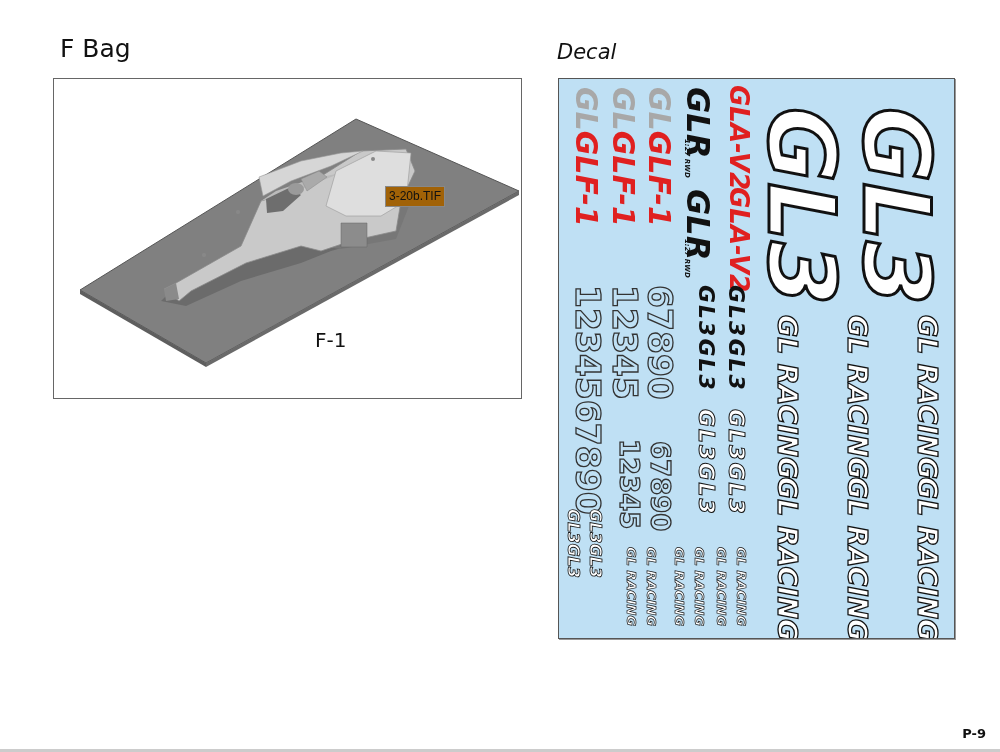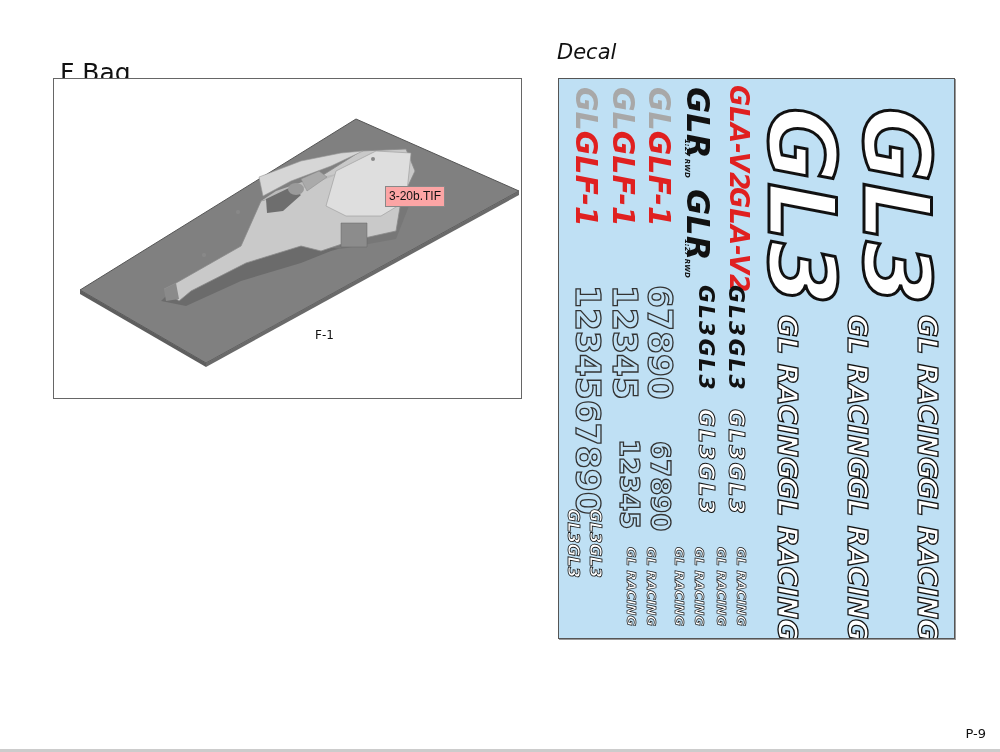--- a/index.html
+++ b/index.html
@@ -1,27 +1,27 @@
 <!DOCTYPE html>
 <html><head>
 <meta charset="utf-8">
 <style>
   html,body{margin:0;padding:0;}
   body{width:1000px;height:752px;background:#fff;position:relative;overflow:hidden;font-family:"DejaVu Sans","Liberation Sans",sans-serif;color:#111;}
   .title{position:absolute;font-size:25px;font-family:"DejaVu Sans",sans-serif;}
-  #bag-title{left:60px;top:34px;margin-top:24px;}
+  #bag-title{left:60px;top:34px;}
   #decal-title{left:557px;top:40px;font-size:21px;font-style:italic;}
   #bag-box{position:absolute;left:53px;top:78px;width:469px;height:321px;border:1px solid #666;box-sizing:border-box;background:#fff;}
   #model-svg{position:absolute;left:0;top:0;}
-  #part-label{position:absolute;left:261px;top:249px;font-size:12px;}
-  #tooltip{position:absolute;left:331px;top:107px;background:#fca5a5;border:1px solid #888;font-size:12px;padding:2px 3px;line-height:15px;font-family:"Liberation Sans",sans-serif;}
+  #part-label{position:absolute;left:261px;top:249px;font-size:20px;}
+  #tooltip{position:absolute;left:331px;top:107px;background:#a16207;border:1px solid #888;font-size:12px;padding:2px 3px;line-height:15px;font-family:"Liberation Sans",sans-serif;}
   #decal-sheet{position:absolute;left:558px;top:78px;width:397px;height:561px;background:#bfe0f4;border:1px solid #555;box-sizing:border-box;overflow:hidden;box-shadow:1px 1px 0 #999;}
   .vtext{position:absolute;transform-origin:0 0;transform:rotate(90deg);white-space:nowrap;font-family:"DejaVu Sans",sans-serif;font-weight:bold;font-style:italic;}
   .num-out{color:#bfe0f4;-webkit-text-stroke:1.3px #333;font-style:normal;font-weight:bold;}
-  #page-number{position:absolute;right:14px;top:726px;font-size:13px;}
+  #page-number{position:absolute;right:14px;top:726px;font-size:13px;font-weight:bold;}
   #bottom-rule{position:absolute;left:0;right:0;bottom:0;height:3px;background:#ccc;}
 </style>
 </head>
 <body>
 
 <div id="bag-title" class="title">F Bag</div>
 
 <div id="bag-box">
   <svg id="model-svg" width="469" height="321" viewBox="53 78 469 321">
 

